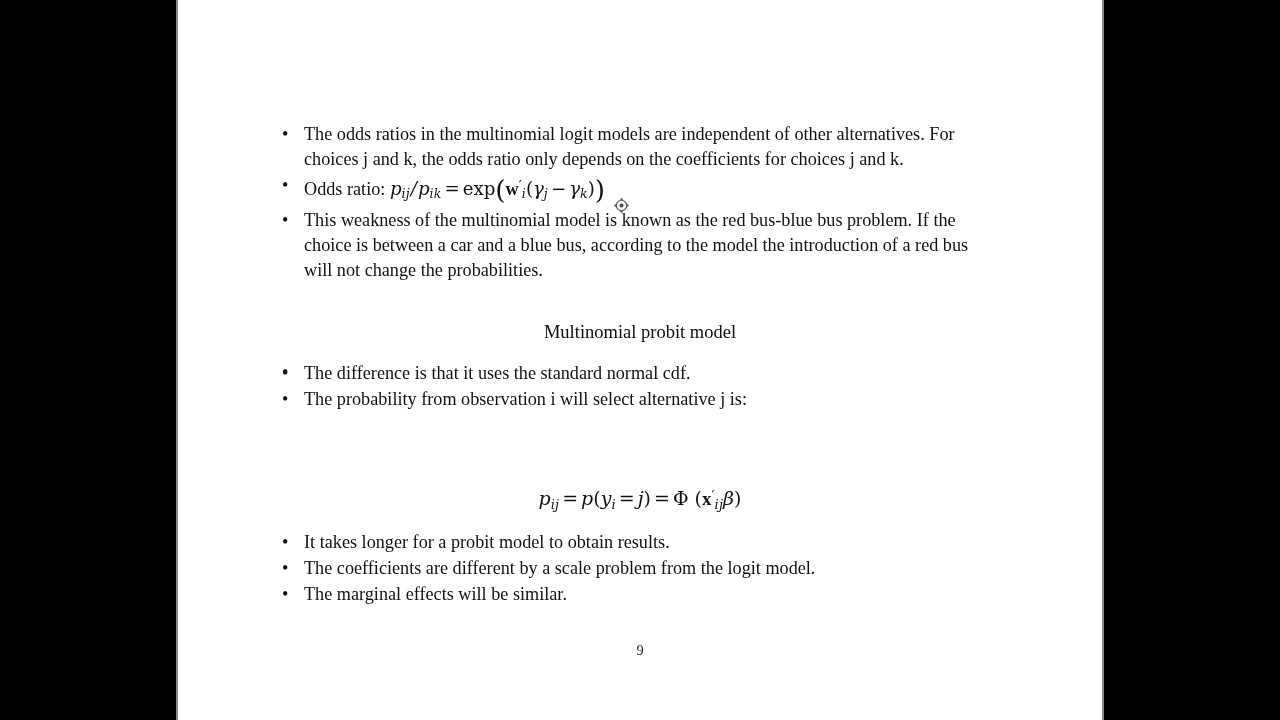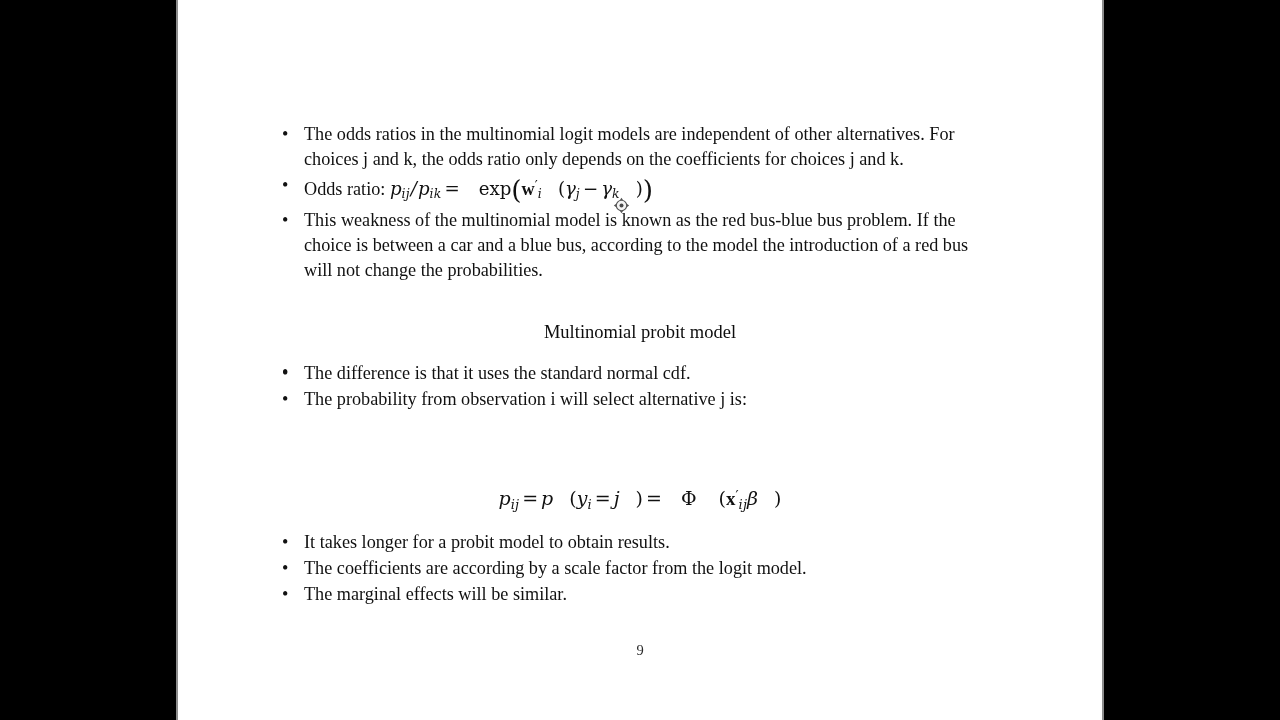--- a/index.html
+++ b/index.html
@@ -141,21 +141,21 @@
     font-family: "DejaVu Serif", "Liberation Serif", serif;
     font-style: italic;
     white-space: nowrap;
   }
   .mi { font-style: italic; }
   .mb {
     font-weight: bold;
     font-style: normal;
     font-family: "Liberation Serif", "DejaVu Serif", serif;
   }
-  .mup { font-style: normal; margin-left: 16px; }
+  .mup { font-style: normal; }
   .msub {
     font-style: italic;
     font-size: 0.68em;
     vertical-align: -0.28em;
     letter-spacing: 0.2px;
   }
   .mprime {
     font-style: normal;
     font-size: 0.72em;
     vertical-align: 0.38em;
@@ -231,21 +231,21 @@
         <span class="math"><span class="mi">p</span><span class="msub">ij</span><span class="mop">=</span><span class="mi">p</span><span class="mup">(</span><span class="mi">y</span><span class="msub">i</span><span class="mop">=</span><span class="mi">j</span><span class="mup">)</span><span class="mop">=</span><span class="mup">Φ</span><span>&nbsp;</span><span class="mup">(</span><span class="mb">x</span><span class="mprime">′</span><span class="msub">ij</span><span class="mi">β</span><span class="mup">)</span></span>
       </div>
 
       <ul class="bullet-list" id="list-probit-b">
         <li class="bullet-item">
           <span class="bullet-dot">•</span>
           <span>It takes longer for a probit model to obtain results.</span>
         </li>
         <li class="bullet-item">
           <span class="bullet-dot">•</span>
-          <span>The coefficients are according by a scale factor from the logit model.</span>
+          <span>The coefficients are different by a scale problem from the logit model.</span>
         </li>
         <li class="bullet-item">
           <span class="bullet-dot">•</span>
           <span>The marginal effects will be similar.</span>
         </li>
       </ul>
 
       <div class="page-number">9</div>
 
     </div>

